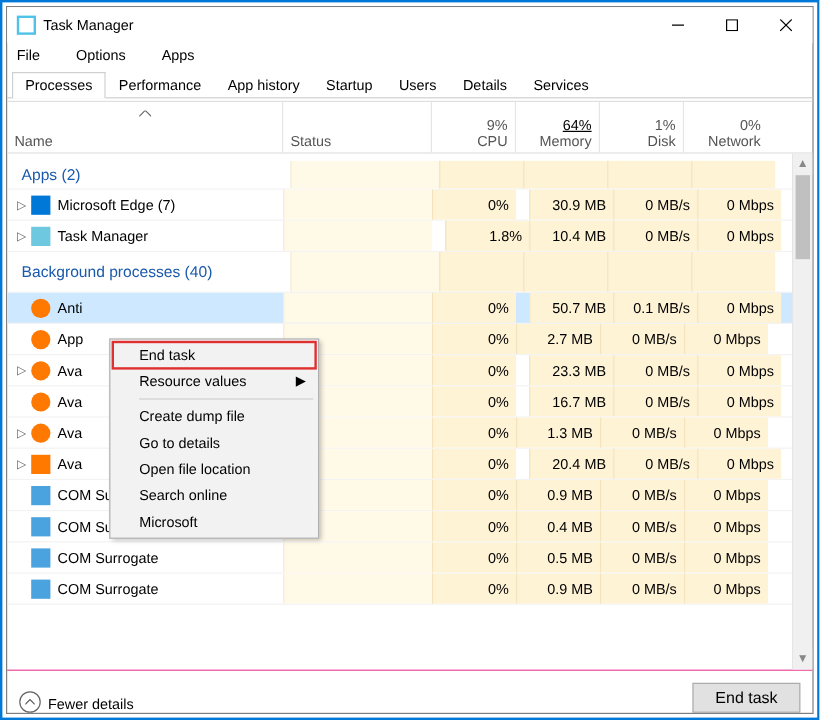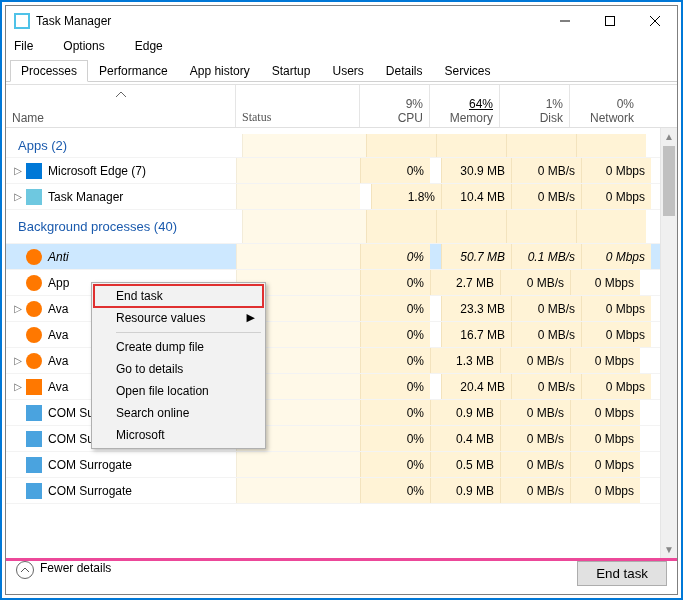--- a/index.html
+++ b/index.html
@@ -90,21 +90,21 @@
   }
   .hcell {
     border-right:1px solid #e5e5e5;
     display:flex;
     flex-direction:column;
     justify-content:flex-end;
     padding:2px 6px 2px 6px;
     color:#555;
   }
   .hname { width:230px; justify-content:flex-end; position:relative;}
-  .hstatus { width:124px;font-family:Liberation Serif, serif; }
+  .hstatus { width:124px; }
   .hnum { width:70px; text-align:right; }
   .hnum .pct { text-align:right; }
   .hnum.high .pct { color:#000;text-decoration:underline; }
   .hname .sortglyph {
     position:absolute; left:50%; top:2px; transform:translateX(-50%);
   }
   .hnum span, .hstatus span, .hname span { display:block; }
   
   .listwrap {
     flex:1;
@@ -140,21 +140,21 @@
     align-items:center;
     border-bottom:1px solid #f3f3f3;
   }
   .row.group {
     height:34px;
     color:#1a5aad;
     font-size:13px;
     padding-left:6px;
   }
   .row.group.first { height:30px; padding-top:6px; }
-  .row.selected { background:#cde8ff !important;font-style:italic; }
+  .row.selected { background:#cde8ff !important; }
   .cell { height:100%; display:flex; align-items:center; padding:0 6px; }
   .cname { width:230px; }
   .cstatus { width:124px; border-left:1px solid #f3ecd9; }
   .cnum { width:70px; justify-content:flex-end; border-left:1px solid #f3e3be;}
   .exp {
     width:12px; text-align:center; color:#666; font-size:10px; margin-right:2px;
     display:inline-block;
   }
   .picon {
     width:16px;height:16px;margin-right:6px;
@@ -197,23 +197,23 @@
   .ctxmenu .mi.highlight {
     outline:2px solid #e03030;
     outline-offset:-1px;
   }
   .ctxmenu .sep {
     height:1px; background:#d0d0d0; margin:3px 2px 3px 22px;
   }
   
   .footer {
     height:36px;
-    border-top:3px solid #ec4899;
-    display:flex;
-    align-items:flex-start;
+    border-top:1px solid #ec4899;
+    display:flex;
+    align-items:flex-end;
     padding:0 10px;
   }
   .footer .circ {
     width:18px;height:18px;border:1px solid #666;border-radius:50%;
     display:flex;align-items:center;justify-content:center;margin-right:6px;
     font-size:10px;color:#444;
   }
   .footer .spacer { flex:1; }
   .endbtn {
     border:1px solid #adadad;
@@ -245,21 +245,21 @@
       <svg width="10" height="10">
             <line x1="0" y1="0" x2="10" y2="10" stroke="#000"></line>
             <line x1="10" y1="0" x2="0" y2="10" stroke="#000"></line>
           </svg>
     </div>
   </div>
 
   <div class="menubar">
     <span>File</span>
     <span>Options</span>
-    <span>Edge</span>
+    <span>Apps</span>
   </div>
 
   <div class="tabs">
     <div class="tab active">Processes</div>
     <div class="tab">Performance</div>
     <div class="tab">App history</div>
     <div class="tab">Startup</div>
     <div class="tab">Users</div>
     <div class="tab">Details</div>
     <div class="tab">Services</div>

